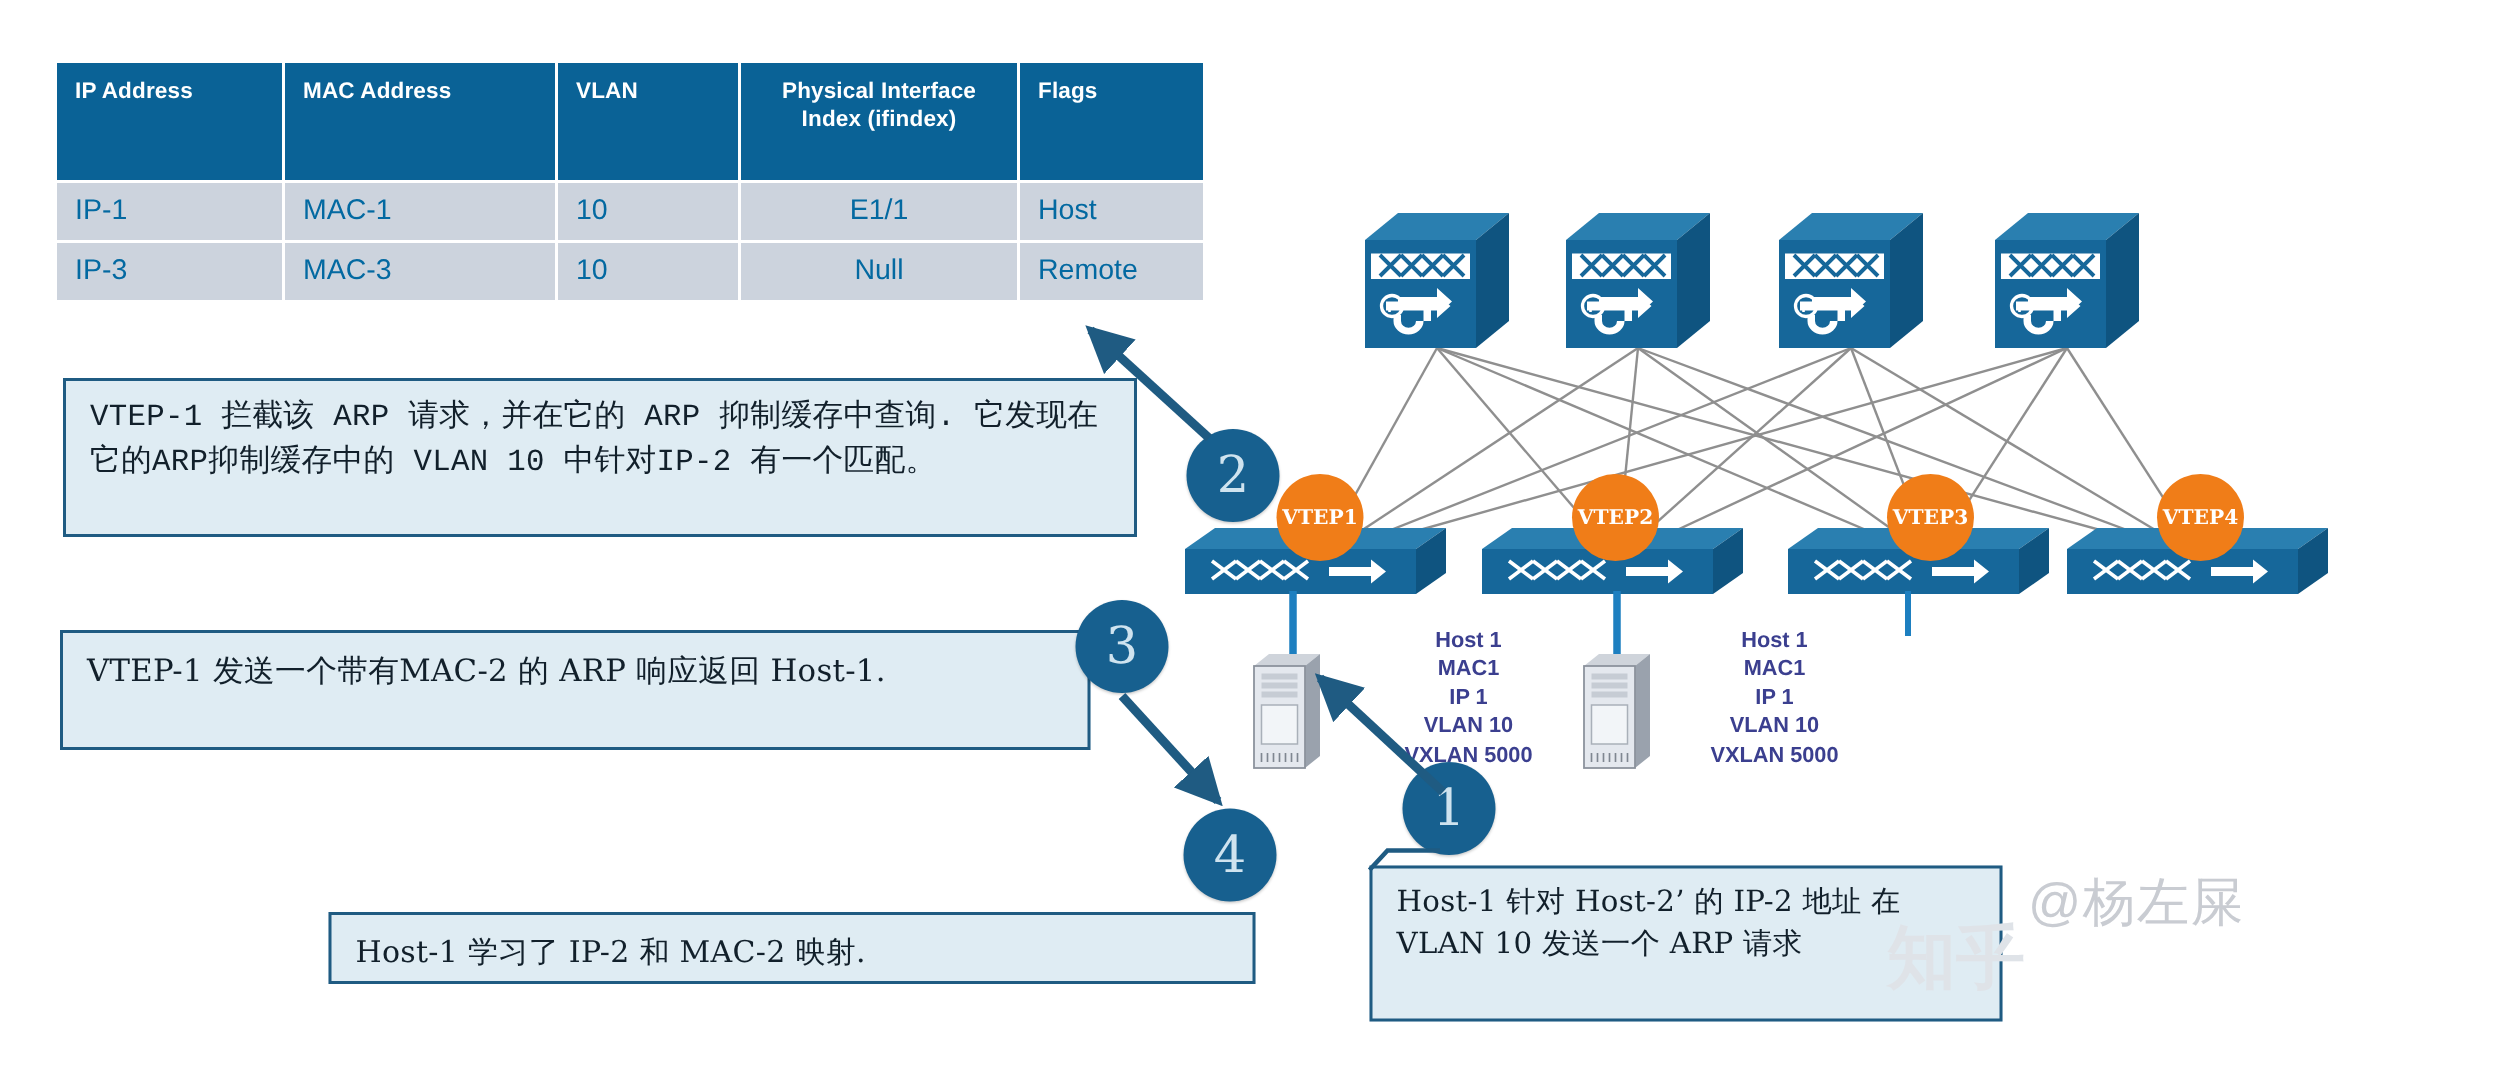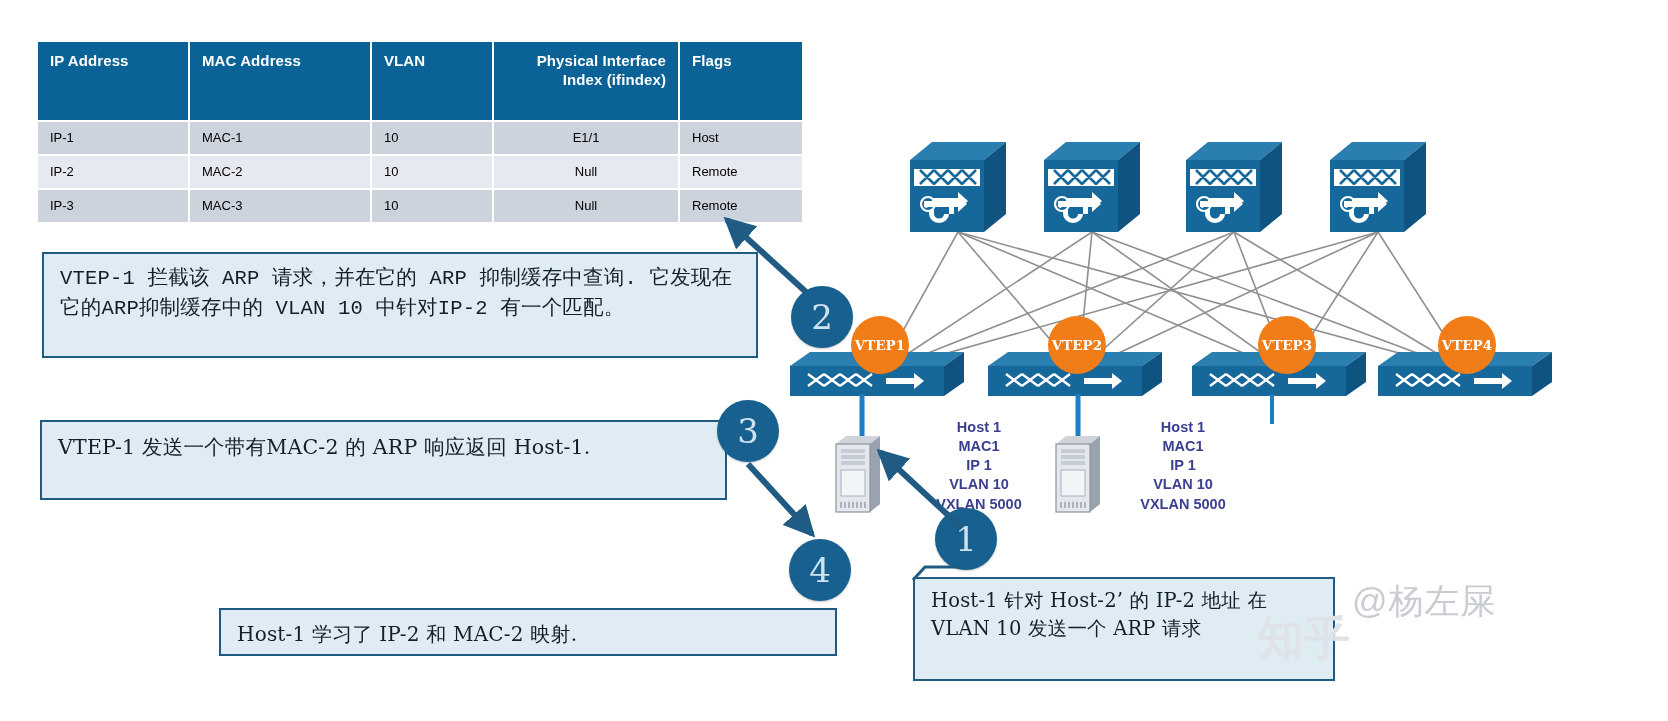--- a/index.html
+++ b/index.html
@@ -22,24 +22,24 @@
     background:#0a6296;
     color:#ffffff;
     font-size:15px;
     font-weight:bold;
     text-align:left;
     padding:10px 12px 30px 12px;
     vertical-align:top;
     line-height:1.25;
     letter-spacing:.1px;
   }
-  .arp-table th.c-ifindex{ text-align:right;margin-left:30px; }
+  .arp-table th.c-ifindex{ text-align:center;margin-left:30px; }
   .arp-table td{
-    font-size:13px;
-    color:#000000;
+    font-size:19px;
+    color:#0369a1;
     padding:8px 12px;
     height:16px;
   }
   .arp-table tr.r-odd td{ background:#ccd3dd; }
   .arp-table tr.r-even td{ background:#e6e9ef; }
   .arp-table td.num{ text-align:left; }
   .arp-table td.mid{ text-align:center; }
   .col-ip{width:150px;}
   .col-mac{width:180px;}
   .col-vlan{width:120px;}
@@ -154,27 +154,20 @@
       </tr>
     </thead>
     <tbody>
       <tr class="r-odd">
         <td>IP-1</td>
         <td>MAC-1</td>
         <td class="num">10</td>
         <td class="mid">E1/1</td>
         <td>Host</td>
       </tr>
-      <tr class="r-even">
-        <td>IP-2</td>
-        <td>MAC-2</td>
-        <td class="num">10</td>
-        <td class="mid">Null</td>
-        <td>Remote</td>
-      </tr>
       <tr class="r-odd">
         <td>IP-3</td>
         <td>MAC-3</td>
         <td class="num">10</td>
         <td class="mid">Null</td>
         <td>Remote</td>
       </tr>
     </tbody>
   </table>
 

